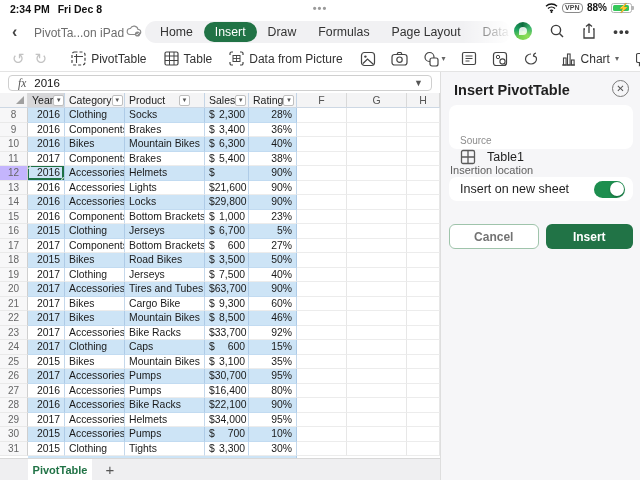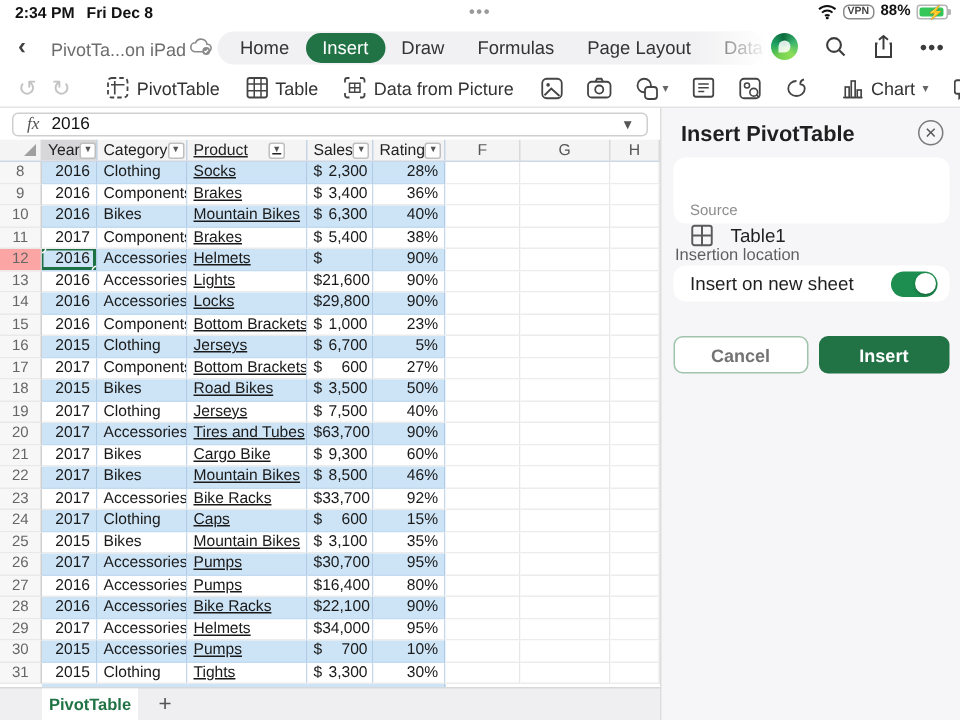--- a/index.html
+++ b/index.html
@@ -56,22 +56,22 @@
   .ghead .cell { display:flex; align-items:center; font-size:10.5px; color:#222; border-right:1px solid #d9d9d9; position:relative; }
   .ghead .tblh { justify-content:space-between; padding:0 14px 0 4px; border-right:1px solid #c5d5e6; }
   .ghead .letter { justify-content:center; color:#555; }
   .ghead .selcol { background:#d7d7d9; }
   .corner { width:28px; border-right:1px solid #c9c9c9; position:relative; }
   .corner .tri { position:absolute; right:3px; bottom:3px; width:0; height:0; border-left:8px solid transparent; border-bottom:8px solid #a0a0a0; }
   .filter-btn { width:11px; height:11px; background:#fff; border:1px solid #bfbfbf; border-radius:2px; font-size:6px; color:#555; display:flex; align-items:center; justify-content:center; flex:0 0 auto; }
   .grow { display:flex; height:14.5px; }
   .cell { flex:0 0 auto; overflow:hidden; white-space:nowrap; }
   .c-num { width:28px; background:#f7f7f8; border-right:1px solid #cfcfcf; border-bottom:1px solid #e9e9e9; font-size:10px; color:#666; display:flex; align-items:center; justify-content:center; }
-  .c-num.selrow { background:#fca5a5; }
-  .col-year { width:37px; } .col-category { width:60px; } .col-product { width:80px;text-decoration:underline; }
+  .c-num.selrow { background:#c4b5fd; }
+  .col-year { width:37px; } .col-category { width:60px; } .col-product { width:80px; }
   .col-sales { width:44px; } .col-rating { width:48px; }
   .col-f { width:50px; } .col-g { width:60px; } .col-h { width:33px; }
   .dcell { font-size:10.4px; color:#1a1a1a; display:flex; align-items:center; border-right:1px solid rgba(150,184,219,.55); border-bottom:1px solid rgba(173,203,231,.35); }
   .grow:not(.banded) .dcell { border-bottom:1px solid #ececec; }
   .num-r { justify-content:flex-end; padding-right:4px; }
   .txt-l { padding-left:4px; }
   .c-sales { justify-content:space-between; padding:0 3px 0 4px; }
   .outcell { border-right:1px solid #e7e7e7; border-bottom:1px solid #ececec; background:#fff; }
   .banded .dcell { background:#cde4f6; }
   .grow:not(.banded) .dcell { background:#fff; }

